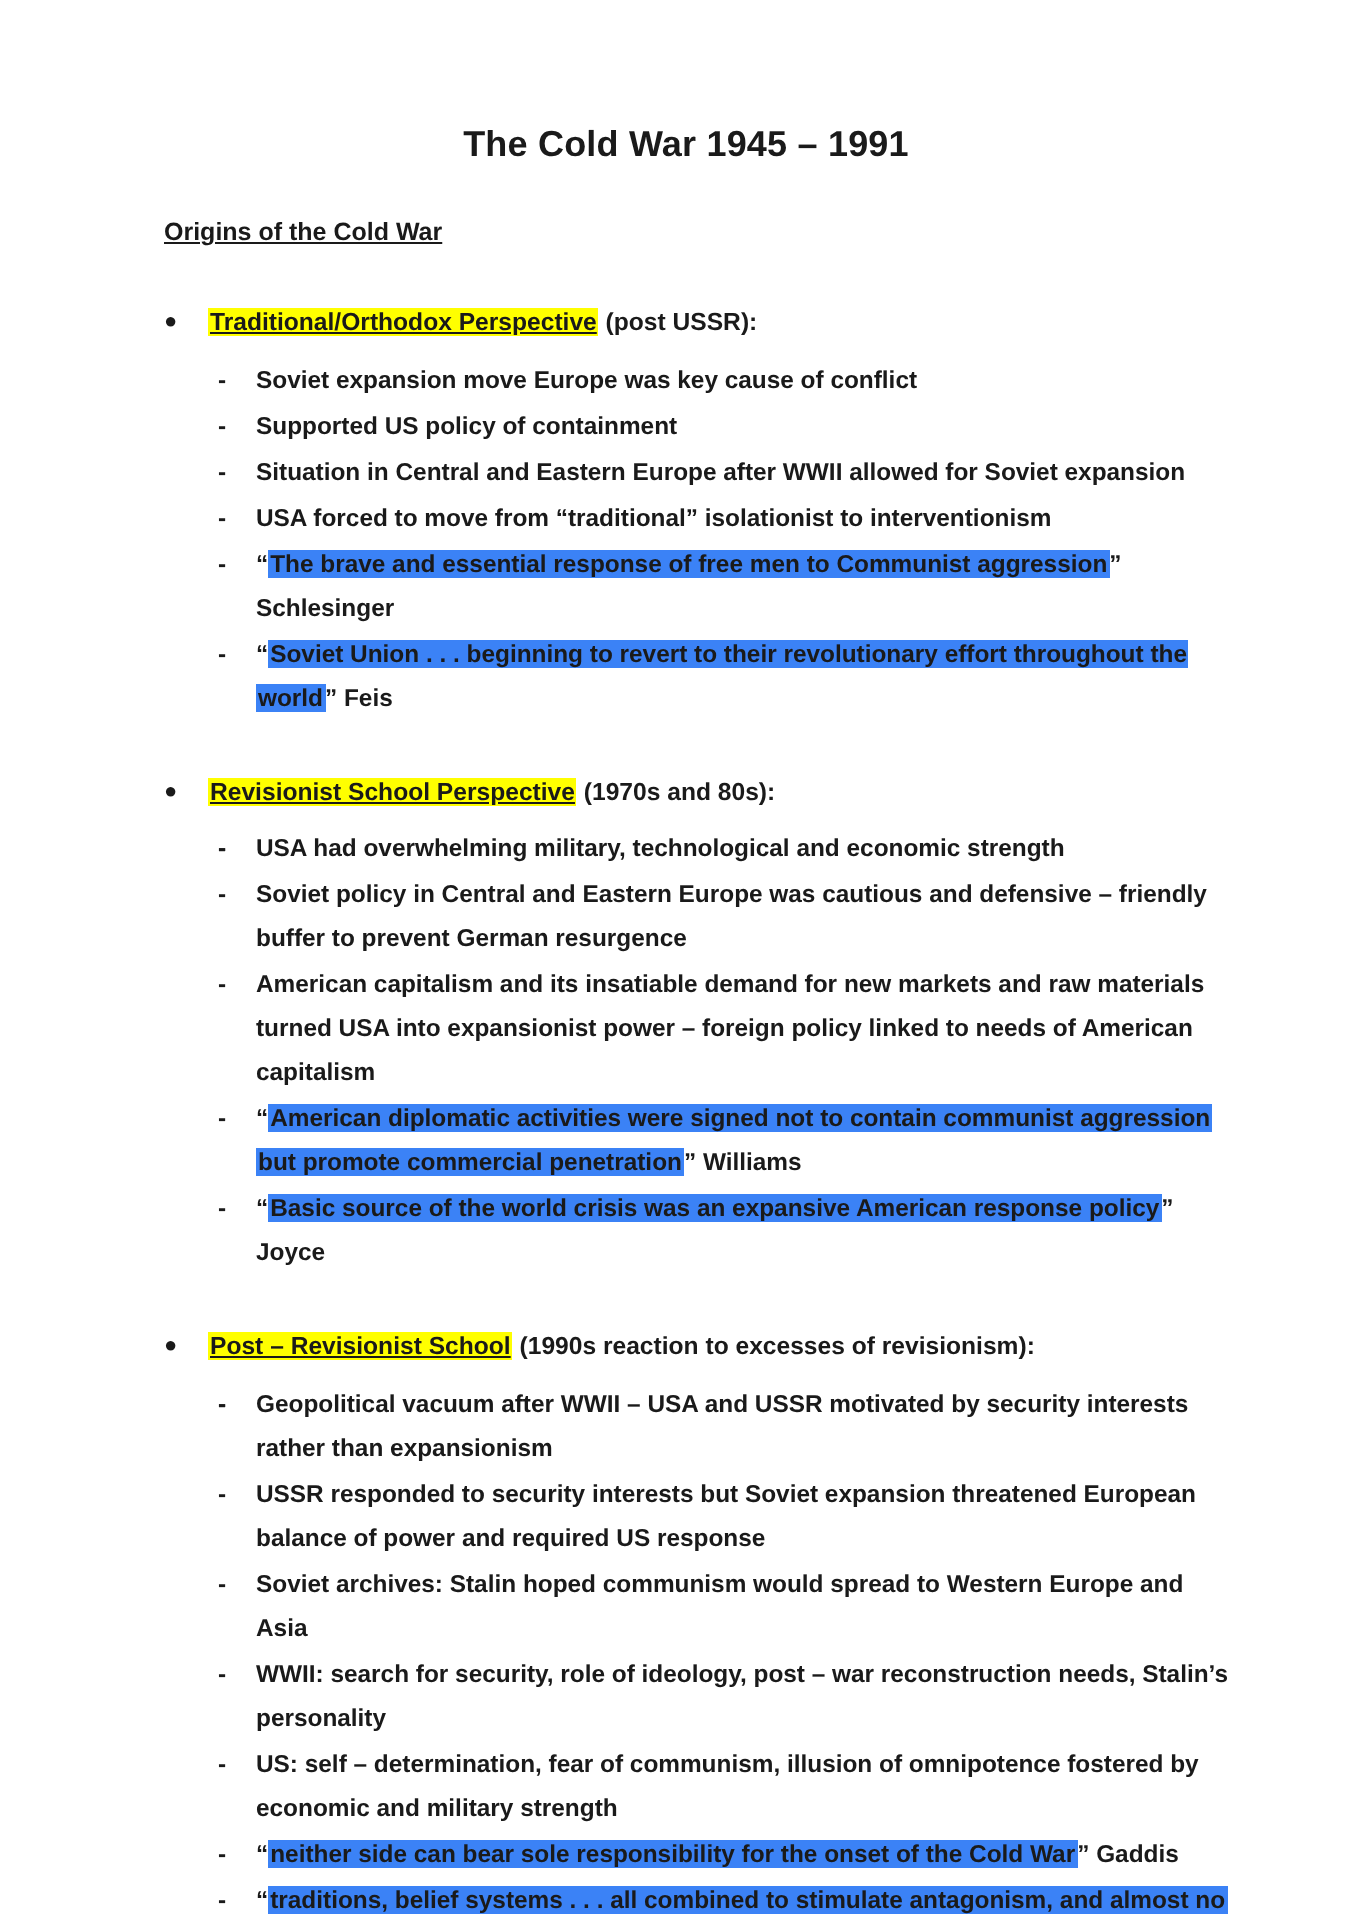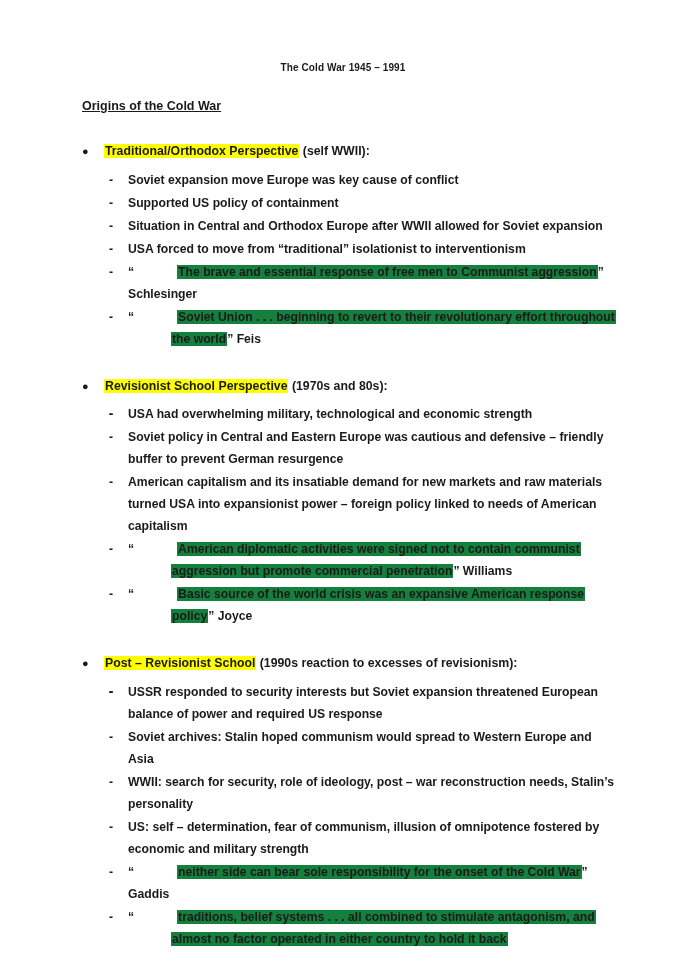--- a/index.html
+++ b/index.html
@@ -19,21 +19,21 @@
     position: relative;
     width: 680px;
     height: 962px;
     background: #ffffff;
     box-sizing: border-box;
     padding: 62px 62px 0 78px;
   }
 
   .doc-title {
     text-align: center;
-    font-size: 10px;
+    font-size: 18px;
     font-weight: bold;
     letter-spacing: 0.1px;
     margin: 0 0 26px 0;
     padding-right: 10px;
   }
 
   .section-heading {
     font-size: 12.5px;
     font-weight: bold;
     margin: 0 0 28px 0;
@@ -82,69 +82,69 @@
     left: 31px;
     top: 0;
     font-size: 12.2px;
     line-height: 22px;
     font-weight: bold;
   }
 
   .hl-yellow {
     background: #ffff00;
     padding: 0 1px;
+    text-decoration: underline;
   }
   .hl-green {
-    background: #15803d;
+    background: #3b82f6;
     padding: 0 1px;
     box-decoration-break: clone;
-    margin-left: 43px;
     -webkit-box-decoration-break: clone;
   }
 
   .quote-text { font-weight: bold; }
   .attrib { font-weight: bold; }
 </style>
 </head>
 <body>
 
 <div class="page">
 
   <div class="doc-title">The Cold War 1945 – 1991</div>
 
   <div class="section-heading">Origins of the Cold War</div>
 
   <div id="blocks-container">
       <div class="block">
-        <div class="bullet-row"><span class="marker">●</span><span class="hl-yellow">Traditional/Orthodox Perspective</span><span> (self WWII):</span></div>
+        <div class="bullet-row"><span class="marker">●</span><span class="hl-yellow">Traditional/Orthodox Perspective</span><span> (post USSR):</span></div>
         <div class="sub-list">
           <div class="sub-row"><span class="marker">-</span><span>Soviet expansion move Europe was key cause of conflict</span></div>
           <div class="sub-row"><span class="marker">-</span><span>Supported US policy of containment</span></div>
-          <div class="sub-row"><span class="marker">-</span><span>Situation in Central and Orthodox Europe after WWII allowed for Soviet expansion</span></div>
+          <div class="sub-row"><span class="marker">-</span><span>Situation in Central and Eastern Europe after WWII allowed for Soviet expansion</span></div>
           <div class="sub-row"><span class="marker">-</span><span>USA forced to move from “traditional” isolationist to interventionism</span></div>
           <div class="sub-row"><span class="marker">-</span><span>“</span><span class="hl-green quote-text">The brave and essential response of free men to Communist aggression</span><span class="attrib">” Schlesinger</span></div>
           <div class="sub-row"><span class="marker">-</span><span>“</span><span class="hl-green quote-text">Soviet Union . . . beginning to revert to their revolutionary effort throughout the world</span><span class="attrib">” Feis</span></div>
         </div>
       </div>
       <div class="block">
         <div class="bullet-row"><span class="marker">●</span><span class="hl-yellow">Revisionist School Perspective</span><span> (1970s and 80s):</span></div>
         <div class="sub-list">
           <div class="sub-row"><span class="marker">-</span></div>
           <div class="sub-row"><span class="marker">-</span><span>USA had overwhelming military, technological and economic strength</span></div>
           <div class="sub-row"><span class="marker">-</span><span>Soviet policy in Central and Eastern Europe was cautious and defensive – friendly buffer to prevent German resurgence</span></div>
           <div class="sub-row"><span class="marker">-</span><span>American capitalism and its insatiable demand for new markets and raw materials turned USA into expansionist power – foreign policy linked to needs of American capitalism</span></div>
           <div class="sub-row"><span class="marker">-</span><span>“</span><span class="hl-green quote-text">American diplomatic activities were signed not to contain communist aggression but promote commercial penetration</span><span class="attrib">” Williams</span></div>
           <div class="sub-row"><span class="marker">-</span><span>“</span><span class="hl-green quote-text">Basic source of the world crisis was an expansive American response policy</span><span class="attrib">” Joyce</span></div>
         </div>
       </div>
       <div class="block">
         <div class="bullet-row"><span class="marker">●</span><span class="hl-yellow">Post – Revisionist School</span><span> (1990s reaction to excesses of revisionism):</span></div>
         <div class="sub-list">
           <div class="sub-row"><span class="marker">-</span></div>
-          <div class="sub-row"><span class="marker">-</span></div>
+          <div class="sub-row"><span class="marker">-</span><span>Geopolitical vacuum after WWII – USA and USSR motivated by security interests rather than expansionism</span></div>
           <div class="sub-row"><span class="marker">-</span><span>USSR responded to security interests but Soviet expansion threatened European balance of power and required US response</span></div>
           <div class="sub-row"><span class="marker">-</span><span>Soviet archives: Stalin hoped communism would spread to Western Europe and Asia</span></div>
           <div class="sub-row"><span class="marker">-</span><span>WWII: search for security, role of ideology, post – war reconstruction needs, Stalin’s personality</span></div>
           <div class="sub-row"><span class="marker">-</span><span>US: self – determination, fear of communism, illusion of omnipotence fostered by economic and military strength</span></div>
           <div class="sub-row"><span class="marker">-</span><span>“</span><span class="hl-green quote-text">neither side can bear sole responsibility for the onset of the Cold War</span><span class="attrib">” Gaddis</span></div>
           <div class="sub-row"><span class="marker">-</span><span>“</span><span class="hl-green quote-text">traditions, belief systems . . . all combined to stimulate antagonism, and almost no factor operated in either country to hold it back</span></div>
         </div>
       </div>
     </div>
 

